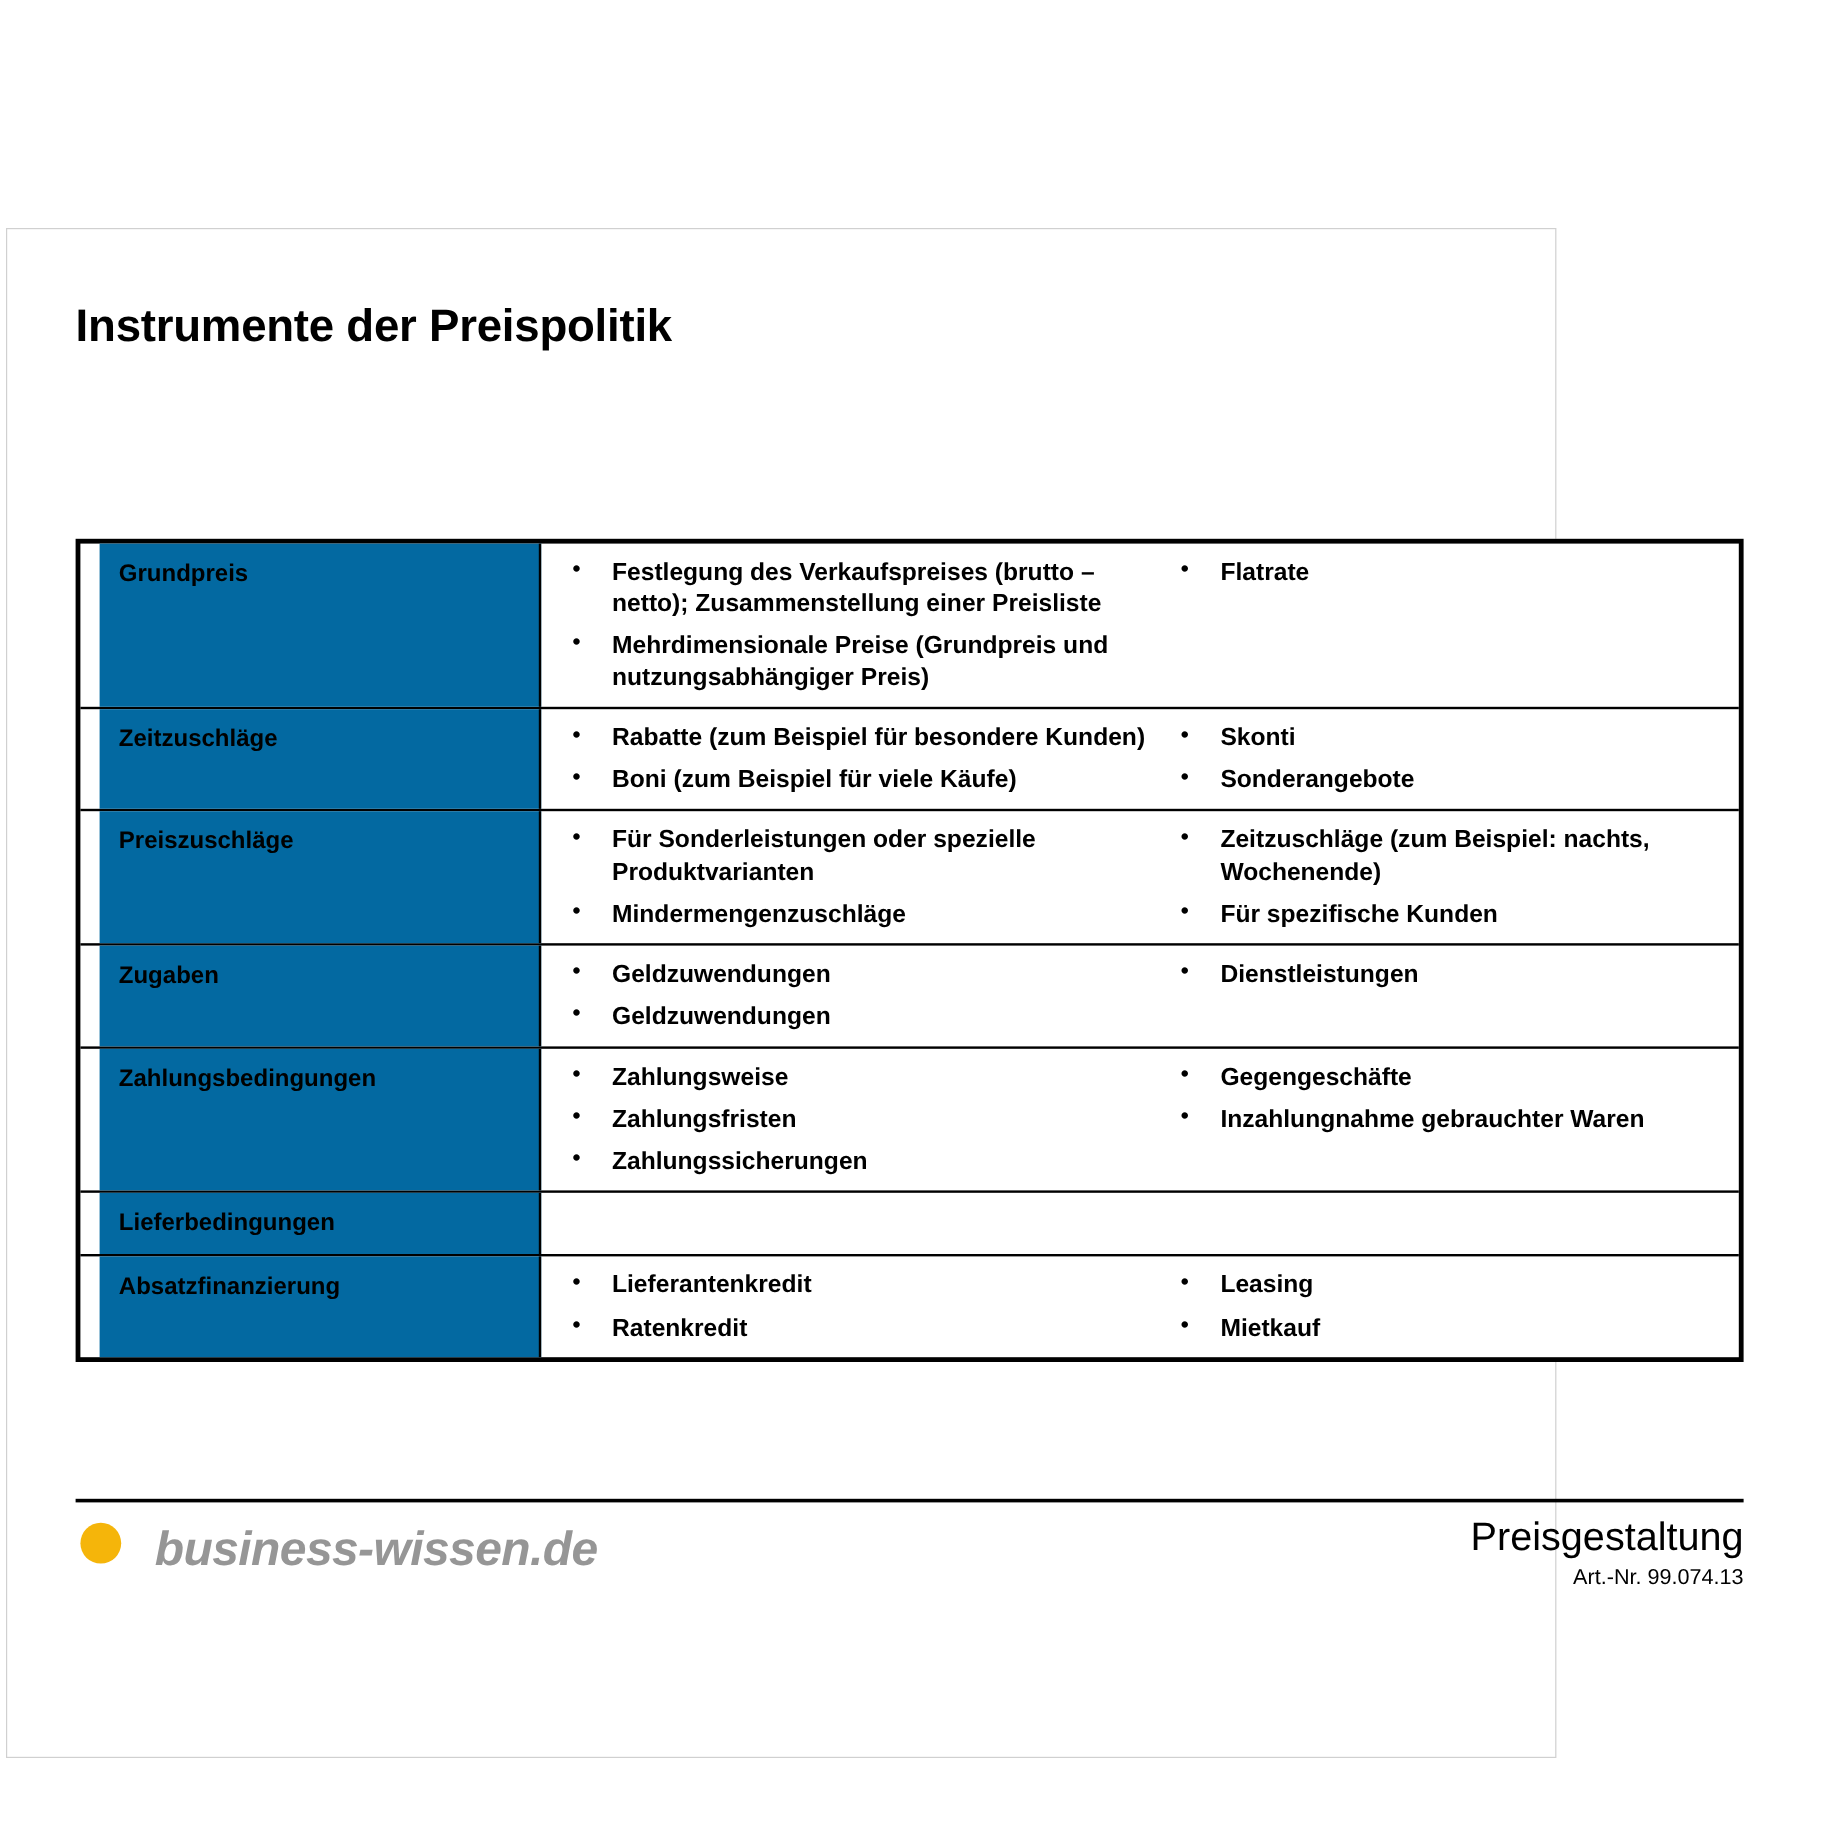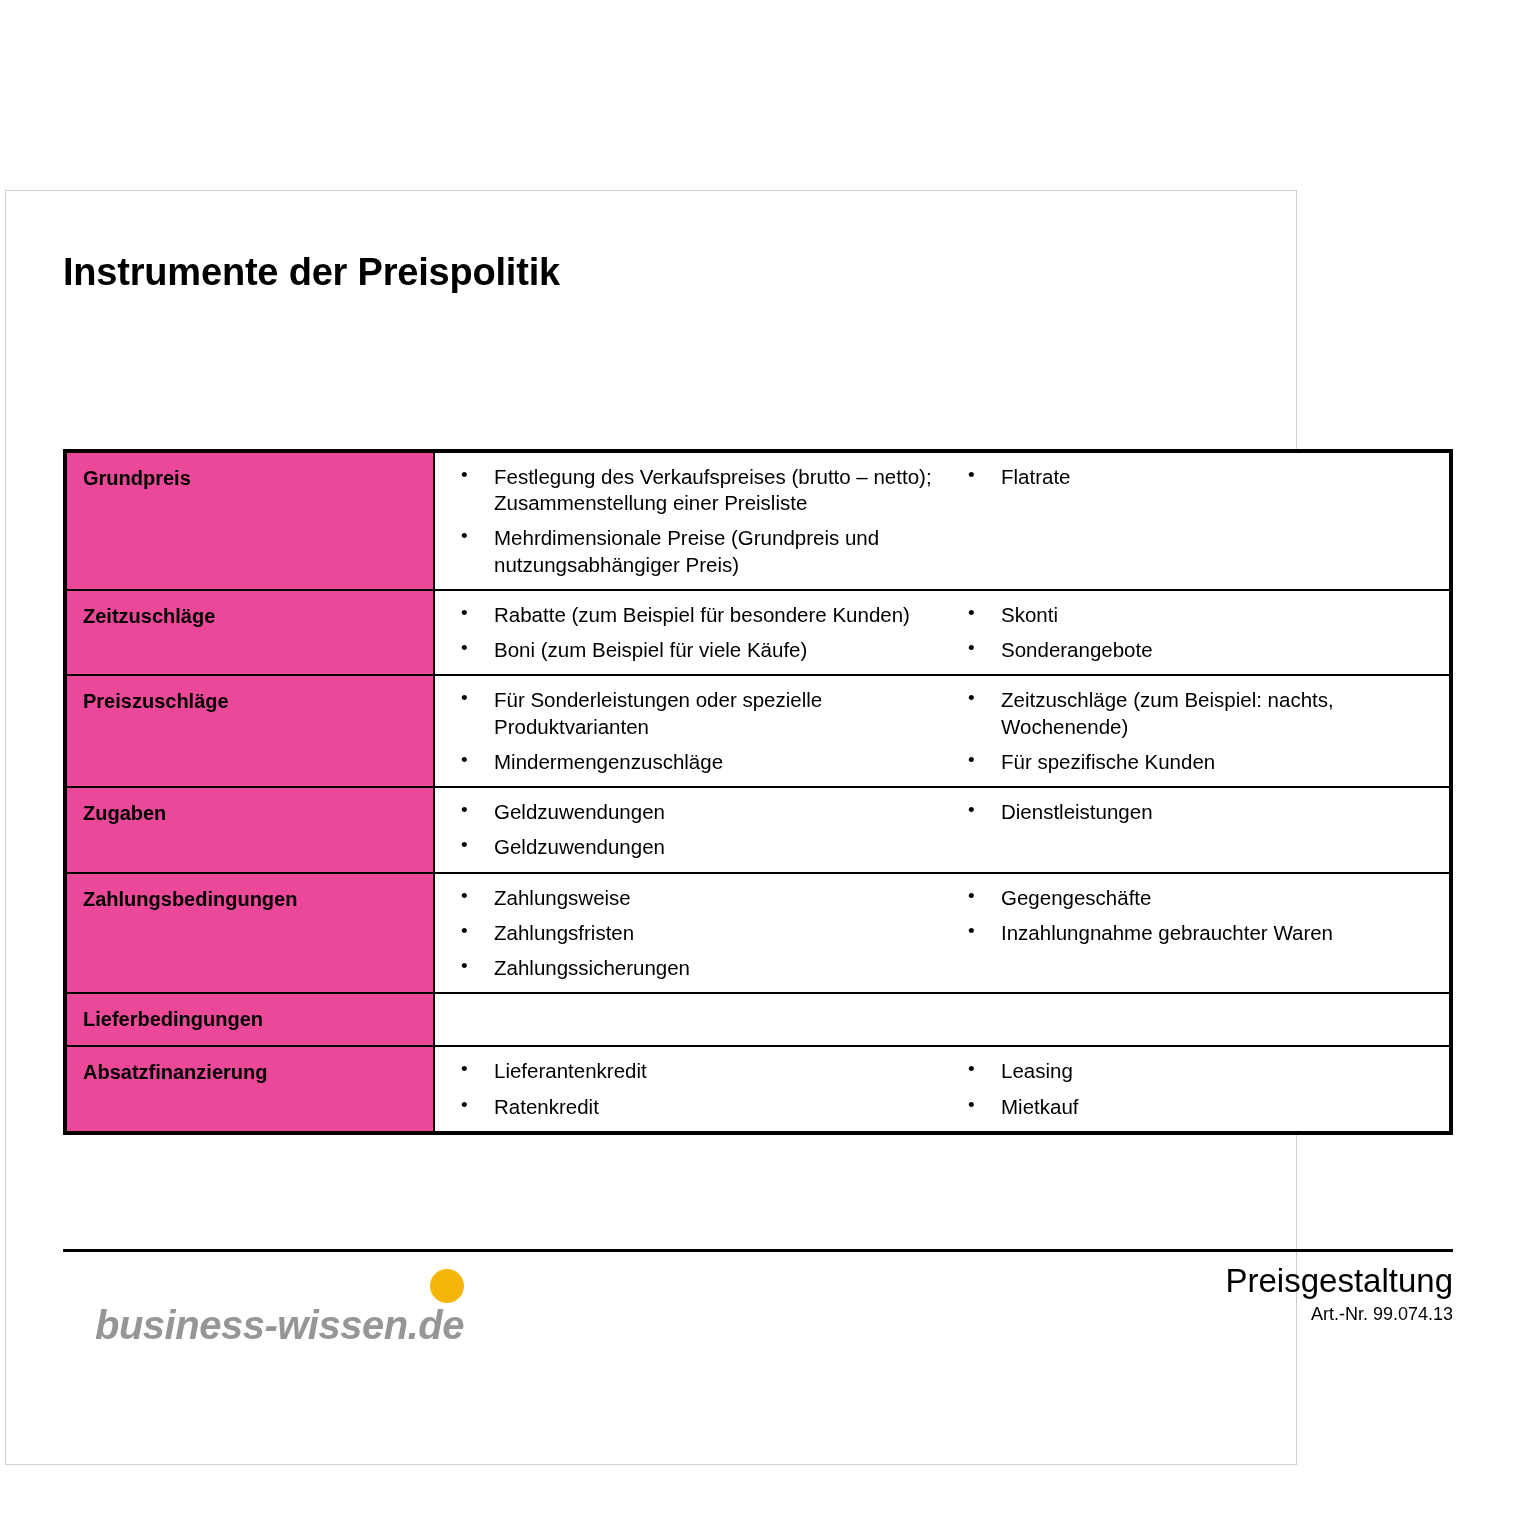--- a/index.html
+++ b/index.html
@@ -53,38 +53,40 @@
     display: flex;
     align-items: stretch;
     border-bottom: 2px solid #000000;
     box-sizing: border-box;
   }
   .mrow:last-child { border-bottom: none; }
 
   .cat-cell {
     width: 368px;
     flex: 0 0 368px;
-    background: #ec4899;
+    background: #0369a1;
     border-right: 2px solid #000000;
     box-sizing: border-box;
     padding: 14px 0 14px 16px;
+    margin-left: 16px;
   }
   .cat-label {
     font-size: 20px;
     font-weight: bold;
     color: #000000;
     line-height: 1.15;
     white-space: nowrap;
   }
 
   .items-area {
     flex: 1 1 auto;
     display: flex;
     box-sizing: border-box;
     padding: 11px 0 11px 0;
+    font-weight: bold;
   }
   .col-a {
     width: 512px;
     flex: 0 0 512px;
     padding-left: 17px;
     box-sizing: border-box;
   }
   .col-b {
     flex: 1 1 auto;
     padding-left: 12px;
@@ -129,22 +131,21 @@
     left: 57px;
     top: 1066px;
     width: 1390px;
     height: 100px;
   }
   .brand {
     position: absolute;
     left: 4px;
     top: 12px;
     display: flex;
-    align-items: flex-end;
-    flex-direction: column;
+    align-items: flex-start;
   }
   .brand-dot {
     width: 34px;
     height: 34px;
     border-radius: 50%;
     background: #f5b50a;
     flex: 0 0 34px;
   }
   .brand-name {
     margin-left: 28px;

